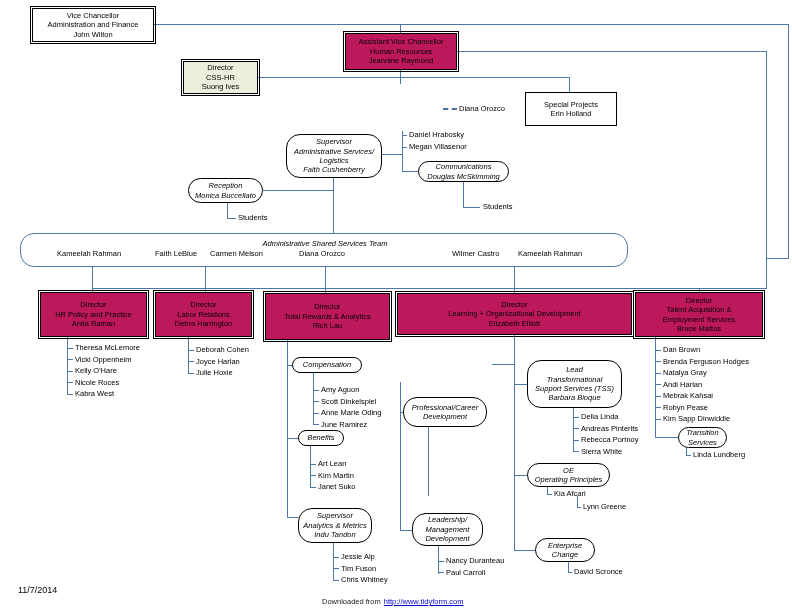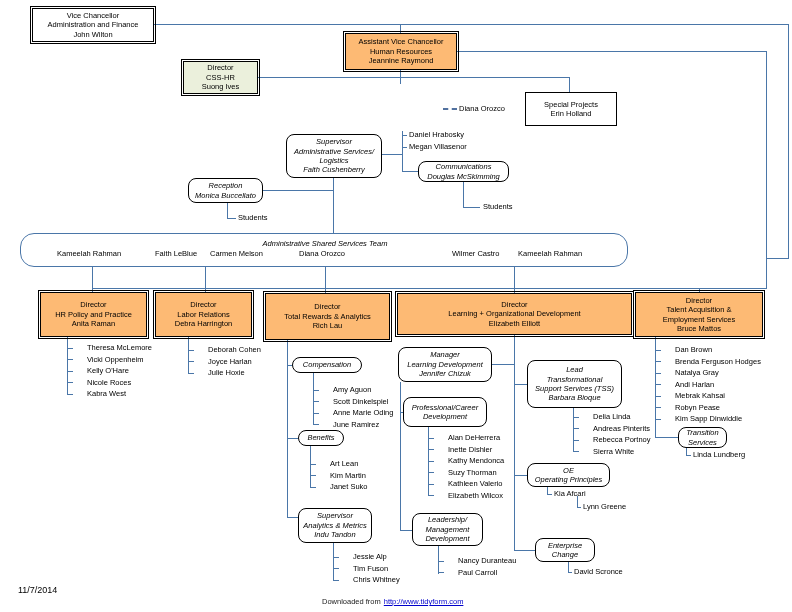--- a/index.html
+++ b/index.html
@@ -11,29 +11,29 @@
   .h { height:1px; } .v { width:1px; }
   .dh { position:absolute; height:0; border-top:2px dashed #51719f; z-index:1; }
   .dv { position:absolute; width:0; border-left:2px dashed #51719f; z-index:1; }
   
   .box { position:absolute; display:flex; align-items:center; justify-content:center;
          text-align:center; white-space:pre-line; line-height:1.25; z-index:2; background:#fff; }
   .dbl { border:1px solid #000; }
   .dbl::after { content:""; position:absolute; left:-3px; top:-3px; right:-3px; bottom:-3px;
                 border:1px solid #000; pointer-events:none; }
   .sgl { border:1px solid #000; }
-  .rnd { border:1px solid #000; border-radius:8px; font-style:italic; }
-  .gray { background:#fdba74; }
+  .rnd { border:1px solid #000; border-radius:14px; font-style:italic; }
+  .gray { background:#be185d; }
   .bar-box { position:absolute; border:1px solid #4a76a8; border-radius:14px; background:#fff; z-index:2; }
   
   .lbl { position:absolute; white-space:nowrap; line-height:8px; z-index:2; }
   .it { font-style:italic; }
   
   .staff { position:absolute; z-index:2; }
-  .staff .si { position:relative; height:11.5px; line-height:11.5px; padding-left:20px; white-space:nowrap; }
+  .staff .si { position:relative; height:11.5px; line-height:11.5px; padding-left:8px; white-space:nowrap; }
   .staff .si::before { content:""; position:absolute; left:0; top:5.5px; width:6px; height:1px; background:#4a76a8; }
   .flink { color:#0000cc; text-decoration:underline; margin-left:3px; }
   .credit { color:#222; }
 </style>
 </head>
 <body>
 
 <div id="chart">
 
   <div class="h" style="left:154px;top:24px;width:635px"></div>
@@ -144,23 +144,20 @@
   <div class="box dbl gray" style="left:635px;top:292px;width:128px;height:45px">Director
 Talent Acquisition &amp;
 Employment Services
 Bruce Mattos</div>
 
   <div class="box rnd" style="left:292px;top:357px;width:70px;height:16px">Compensation</div>
   <div class="box rnd" style="left:298px;top:430px;width:46px;height:16px">Benefits</div>
   <div class="box rnd" style="left:298px;top:508px;width:74px;height:35px">Supervisor
 Analytics &amp; Metrics
 Indu Tandon</div>
-  <div class="box rnd" style="left:398px;top:347px;width:94px;height:35px">Manager
-Learning Development
-Jennifer Chizuk</div>
   <div class="box rnd" style="left:403px;top:397px;width:84px;height:30px">Professional/Career
 Development</div>
   <div class="box rnd" style="left:412px;top:513px;width:71px;height:33px">Leadership/
 Management
 Development</div>
   <div class="box rnd" style="left:527px;top:360px;width:95px;height:48px">Lead
 Transformational
 Support Services (TSS)
 Barbara Bioque</div>
   <div class="box rnd" style="left:527px;top:463px;width:83px;height:24px">OE
@@ -201,28 +198,20 @@
   <div class="staff" style="left:310px;top:458px">
       <div class="si">Art Lean</div>
       <div class="si">Kim Martin</div>
       <div class="si">Janet Suko</div>
     </div>
   <div class="staff" style="left:333px;top:551px">
       <div class="si">Jessie Alp</div>
       <div class="si">Tim Fuson</div>
       <div class="si">Chris Whitney</div>
     </div>
-  <div class="staff" style="left:428px;top:432px">
-      <div class="si">Alan DeHerrera</div>
-      <div class="si">Inette Dishler</div>
-      <div class="si">Kathy Mendonca</div>
-      <div class="si">Suzy Thorman</div>
-      <div class="si">Kathleen Valerio</div>
-      <div class="si">Elizabeth Wilcox</div>
-    </div>
   <div class="staff" style="left:438px;top:555px">
       <div class="si">Nancy Duranteau</div>
       <div class="si">Paul Carroll</div>
     </div>
   <div class="staff" style="left:573px;top:411px">
       <div class="si">Delia Linda</div>
       <div class="si">Andreas Pinterits</div>
       <div class="si">Rebecca Portnoy</div>
       <div class="si">Sierra White</div>
     </div>

